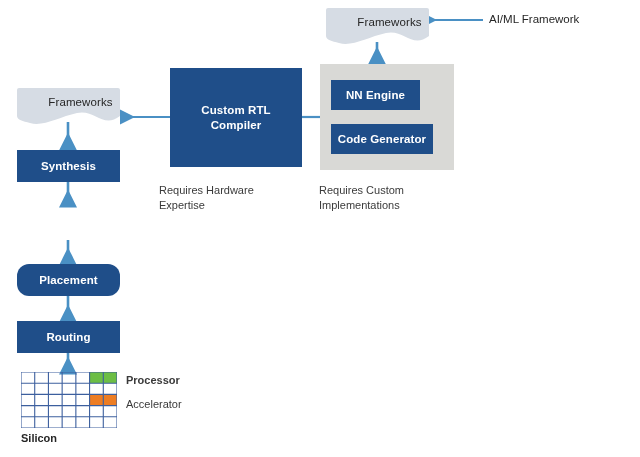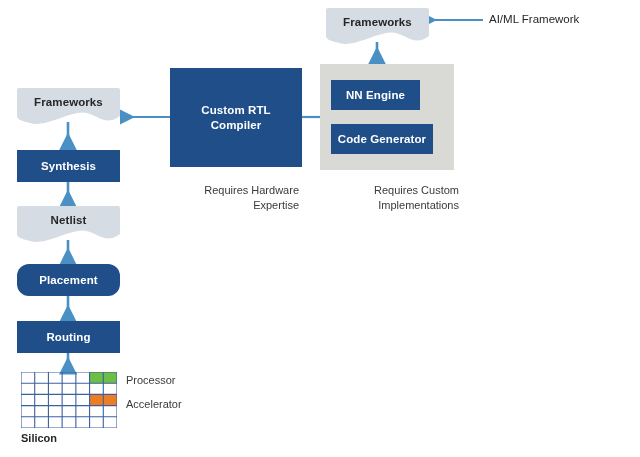--- a/index.html
+++ b/index.html
@@ -39,39 +39,39 @@
     position: absolute;
   }
   .wave-wrap svg {
     display: block;
     position: absolute;
     left: 0;
     top: 0;
   }
   .wave-label {
     position: absolute;
-    left: 0;
+    left: 12px;
     top: 0;
     width: 100%;
     text-align: center;
     color: #262626;
-    font-weight: bold;
+    font-weight: normal;
     font-size: 11.5px;
     letter-spacing: .1px;
   }
 
   .group-box {
     position: absolute;
     background: #D9D9D6;
     box-sizing: border-box;
   }
 
   .caption {
     position: absolute;
-    text-align: right;
+    text-align: left;
     color: #3A3A3A;
     font-size: 11px;
     line-height: 1.32;
     white-space: pre-line;
   }
 
   .plain-label {
     position: absolute;
     color: #262626;
     font-size: 11.5px;
@@ -177,27 +177,20 @@
       <path d="M0,2 Q0,0 2,0 L101,0 Q103,0 103,2 L103,28
                C86,41 78,21 60,25 C42,29 26,39 13,35 C6,33 0,32 0,28 Z" fill="#D6DCE4"></path>
     </svg>
     <div class="wave-label" style="top:8px;">Frameworks</div>
   </div>
 
   <div class="node proc-box" style="left:17px; top:150px; width:103px; height:32px;">
     <span>Synthesis</span>
   </div>
 
-  <div class="wave-wrap" style="left:17px; top:206px; width:103px; height:36px;">
-    <svg width="103" height="36" viewBox="0 0 103 36" xmlns="http://www.w3.org/2000/svg">
-      <path d="M0,2 Q0,0 2,0 L101,0 Q103,0 103,2 L103,28
-               C86,41 78,21 60,25 C42,29 26,39 13,35 C6,33 0,32 0,28 Z" fill="#D6DCE4"></path>
-    </svg>
-    <div class="wave-label" style="top:8px;">Netlist</div>
-  </div>
 
   <div class="node proc-box" style="left:17px; top:264px; width:103px; height:32px;border-radius:12px;">
     <span>Placement</span>
   </div>
 
   <div class="node proc-box" style="left:17px; top:321px; width:103px; height:32px;">
     <span>Routing</span>
   </div>
 
   <div id="silicon-grid" style="left:21px; top:372px;">
@@ -220,17 +213,17 @@
           <line x1="0" y1="22.4" x2="96" y2="22.4" stroke="#3C5F9E" stroke-width="1.1"></line>
           <line x1="0" y1="33.599999999999994" x2="96" y2="33.599999999999994" stroke="#3C5F9E" stroke-width="1.1"></line>
           <line x1="0" y1="44.8" x2="96" y2="44.8" stroke="#3C5F9E" stroke-width="1.1"></line>
           <line x1="0" y1="56" x2="96" y2="56" stroke="#3C5F9E" stroke-width="1.1"></line>
         </g>
     </svg>
   </div>
 
   <div class="silicon-label" style="left:21px; top:432px; width:96px;">Silicon</div>
 
-  <div class="legend-label" style="left:126px; top:374px;">Processor</div>
+  <div class="legend-label" style="left:126px; top:374px;font-weight:bold;">Processor</div>
 
   <div class="legend-label" style="left:126px; top:398px;">Accelerator</div>
 
 </div>
 
 </body></html>

